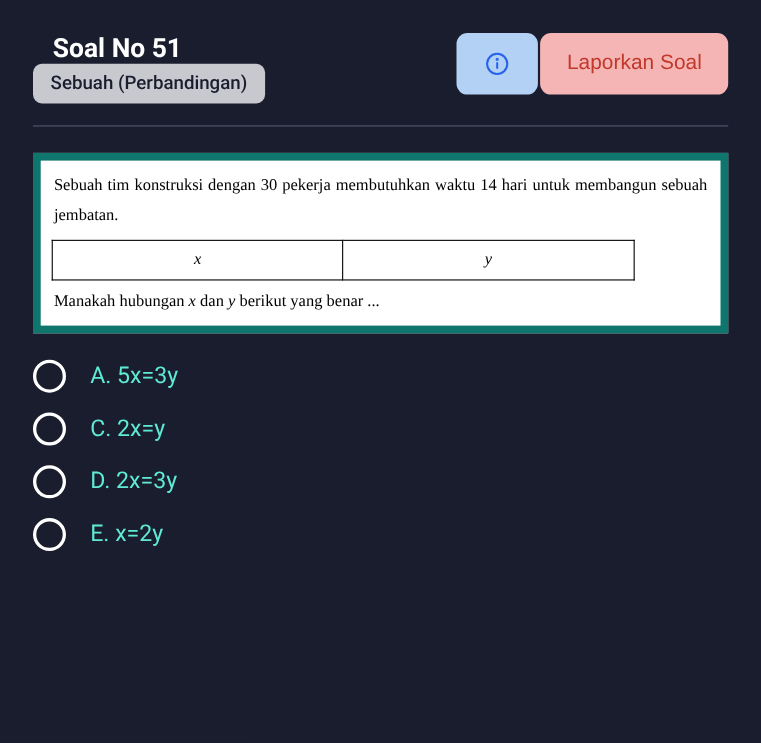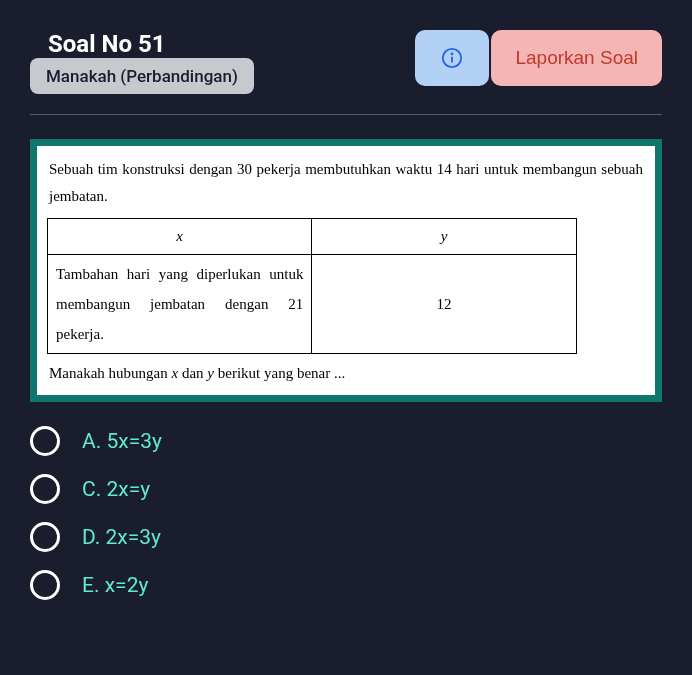--- a/index.html
+++ b/index.html
@@ -143,21 +143,21 @@
       font-size: 21px;
       color: #5eead4;
     }
   </style>
 </head>
 <body>
 
 <div class="header-row">
   <div class="header-left">
     <h1 class="question-title">Soal No 51</h1>
-    <span class="category-pill">Manakah (Perbandingan)</span>
+    <span class="category-pill">Sebuah (Perbandingan)</span>
   </div>
   <div class="header-right">
     <button class="info-button">
       <svg class="info-icon-svg" viewBox="0 0 24 24" fill="none" stroke="#2563eb" stroke-width="2">
         <circle cx="12" cy="12" r="10"></circle>
         <line x1="12" y1="10.5" x2="12" y2="17"></line>
         <circle cx="12" cy="7.5" r="0.6" fill="#2563eb"></circle>
       </svg>
     </button>
     <button class="report-button">Laporkan Soal</button>
@@ -167,24 +167,20 @@
 <hr class="divider">
 
 <div class="question-box">
   <p class="question-intro">Sebuah tim konstruksi dengan 30 pekerja membutuhkan waktu 14 hari untuk membangun sebuah jembatan.</p>
   <table class="question-table">
     <tbody>
         <tr>
       <th>x</th>
       <th>y</th>
     </tr>
-    <tr>
-      <td class="left-cell">Tambahan hari yang diperlukan untuk membangun jembatan dengan 21 pekerja.</td>
-      <td>12</td>
-    </tr>
   </tbody>
     </table>
   <p class="question-followup">
     <span>Manakah hubungan </span><span class="var">x</span><span> dan </span><span class="var">y</span><span> berikut yang benar ...</span>
   </p>
 </div>
 
 <div class="options-list">
   <div class="option-item">
     <span class="radio-circle"></span>

